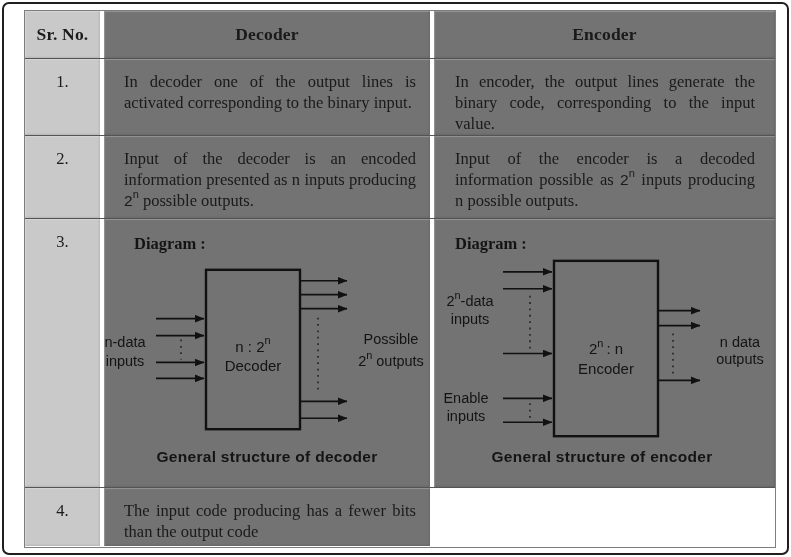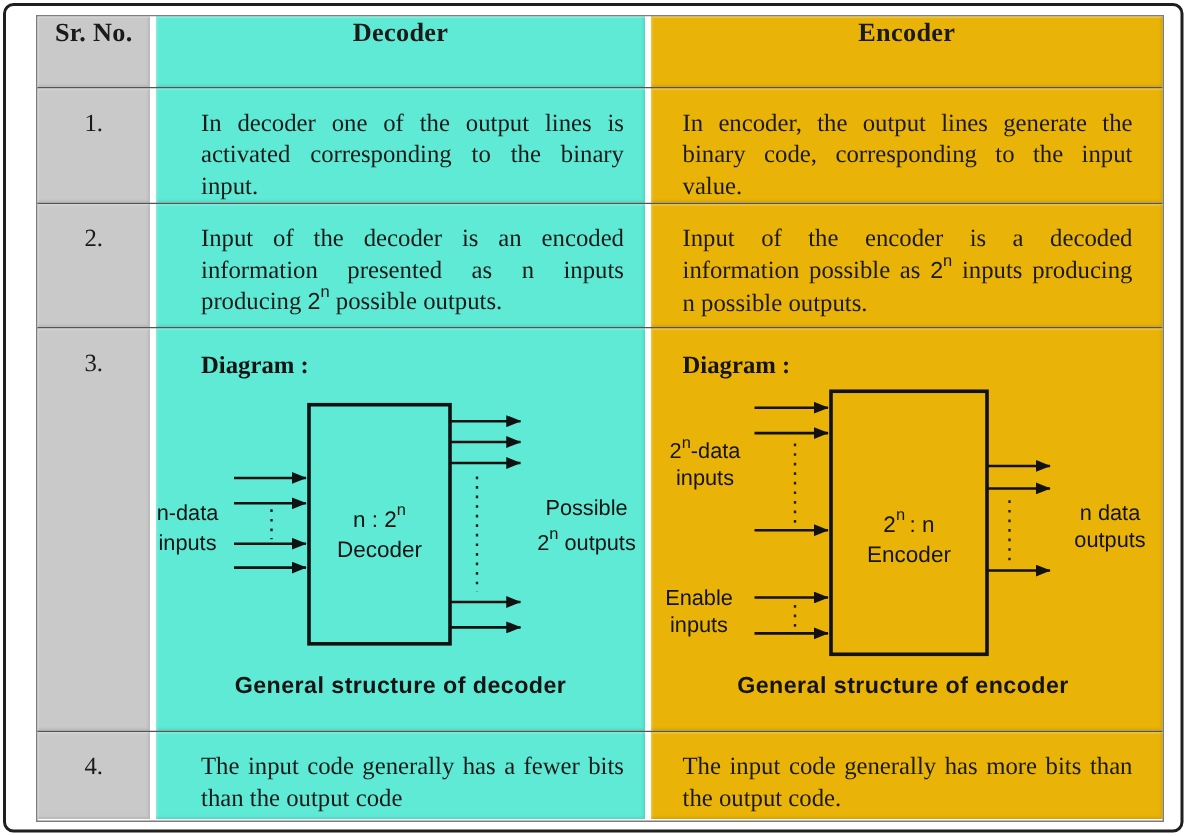--- a/index.html
+++ b/index.html
@@ -18,33 +18,33 @@
   }
   .row{display:grid;grid-template-columns:75px 4px 326px 4px 341px;box-sizing:border-box;}
   .row + .row{border-top:1.5px solid #545454;}
   .r-header{height:47px;}
   .r1{height:77px;}
   .r2{height:83px;}
   .r3{height:269px;}
   .r4{height:59px;}
   .gap{background:#ffffff;}
   .c1{background:#c9c9c9;}
-  .c2{background:#5eead4;}
-  .c3{background:#eab308;}
+  .c2{background:#737373;}
+  .c3{background:#737373;}
   .cell{box-shadow:inset -1px -1px 2px rgba(0,0,0,0.10), inset 1px 1px 1px rgba(255,255,255,0.25);}
   .hcell{
-    display:flex;align-items:flex-start;justify-content:center;
+    display:flex;align-items:center;justify-content:center;
     font-weight:bold;font-size:17.5px;letter-spacing:0.2px;
   }
   .ncell{text-align:center;padding-top:13px;font-size:16.5px;}
   .txt{
     font-size:16.5px;line-height:1.28;text-align:justify;
     padding-top:12px;
   }
-  .txt-dec{padding-left:30px;padding-right:14px;}
+  .txt-dec{padding-left:20px;padding-right:14px;}
   .txt-enc{padding-left:21px;padding-right:20px;}
   .mnum{font-family:"Liberation Sans","DejaVu Sans",sans-serif;font-size:15.5px;}
   .msup{
     font-family:"Liberation Sans","DejaVu Sans",sans-serif;
     font-size:11px;position:relative;top:-2px;vertical-align:super;line-height:0;
   }
   .diagcell{position:relative;overflow:hidden;}
   .diagcell svg{display:block;width:100%;height:100%;}
   
   text{fill:#141414;}
@@ -188,21 +188,18 @@
 
         <text class="dg-caption" x="168" y="244" text-anchor="middle">General structure of encoder</text>
       </svg>
     </div>
   </div>
 
   <div class="row r4">
     <div class="cell c1 ncell">4.</div>
     <div class="gap"></div>
     <div class="cell c2">
-      <div class="txt txt-dec"><span>The input code generally has a fewer bits than the output code</span><span class="mnum"></span><sup class="msup"></sup><span></span></div>
-    </div>
-    <div class="gap"></div>
-    <div class="cell c3">
-      <div class="txt txt-enc"><span>The input code generally has more bits than the output code.</span><span class="mnum"></span><sup class="msup"></sup><span></span></div>
-    </div>
+      <div class="txt txt-dec"><span>The input code producing has a fewer bits than the output code</span><span class="mnum"></span><sup class="msup"></sup><span></span></div>
+    </div>
+    <div class="gap"></div>
   </div>
 
 </div>
 
 </body></html>

